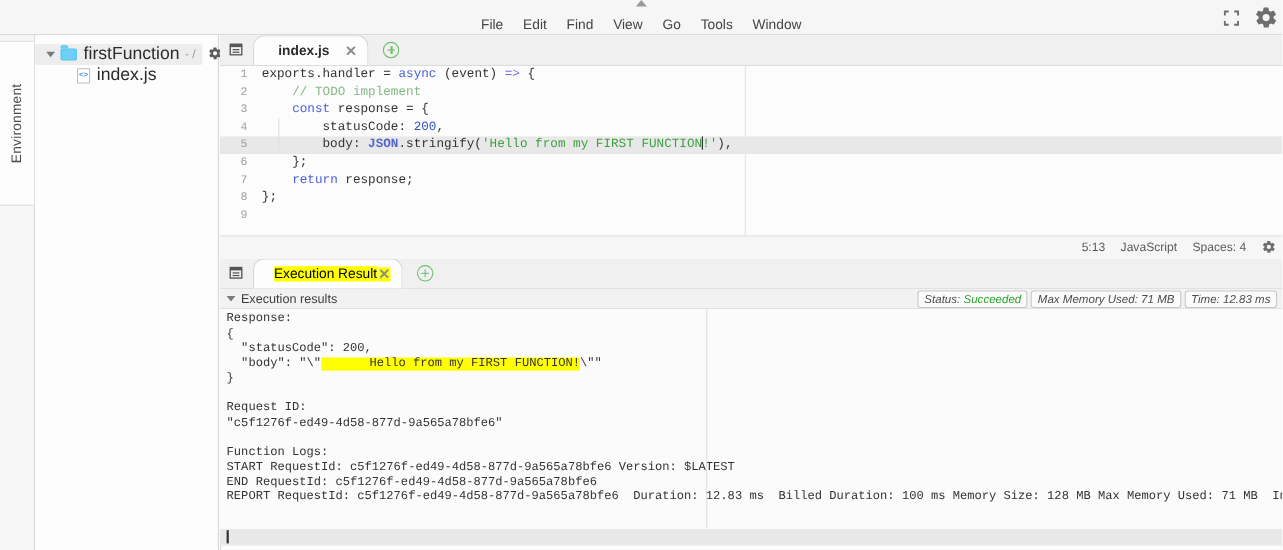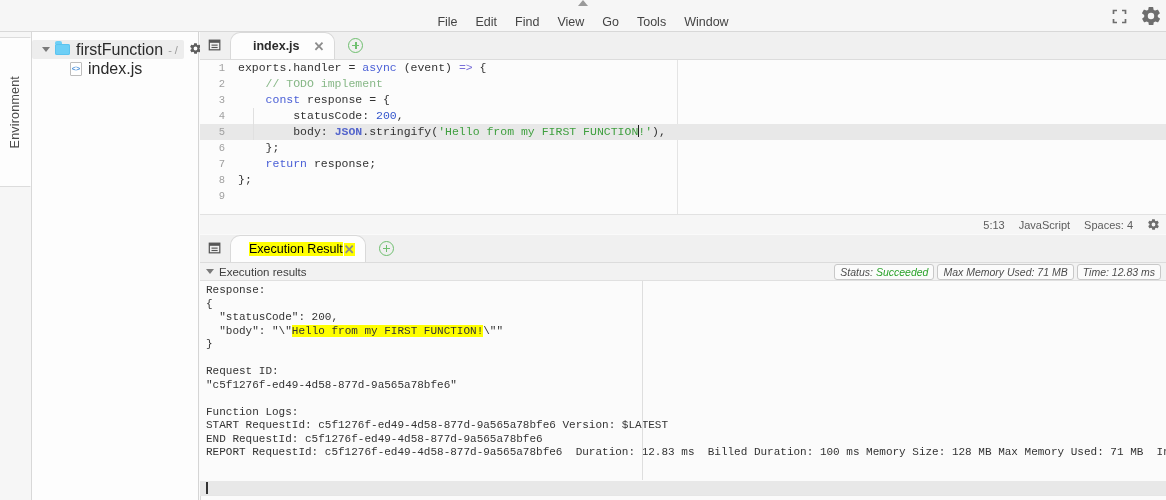--- a/index.html
+++ b/index.html
@@ -305,21 +305,21 @@
     font-family: "Liberation Mono", monospace;
     font-size: 11px;
     color: #333;
     overflow: hidden;
     padding-top: 3px;
   }
   .log-line {
     height: 13.5px; line-height: 13.5px;
     padding-left: 6px; white-space: pre;
   }
-  .hl-yellow { background: #ffff00; }
+  .hl-yellow { background: #ffff00; padding-left: 44px; }
   .exec-ruler {
     position: absolute; left: 442px; top: 0; height: 199px;
     width: 1px; background: #dedede;
   }
   .exec-cursor-line {
     position: absolute; left: 0; top: 200px;
     width: 966px; height: 14px;
     background: #e8e8e8;
   }
   .exec-cursor-line:before {

